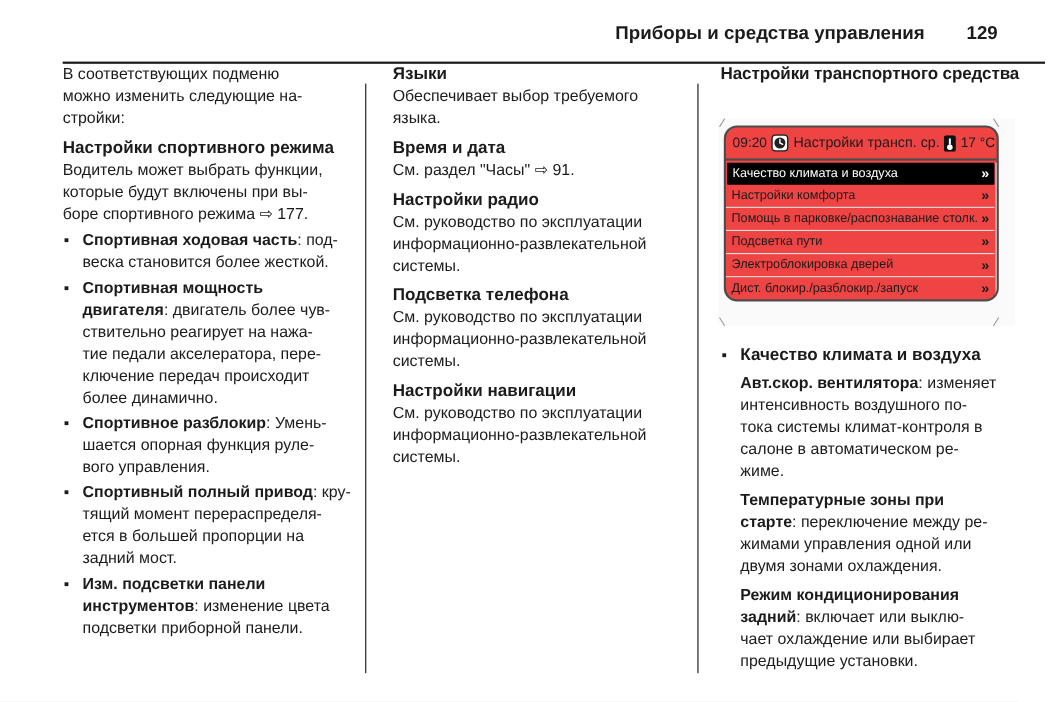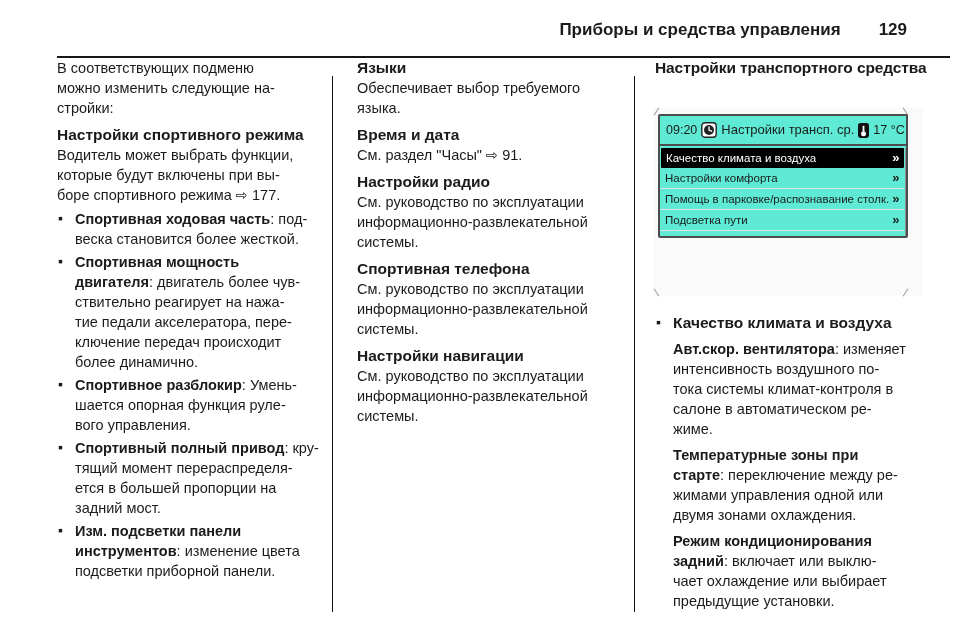--- a/index.html
+++ b/index.html
@@ -31,22 +31,22 @@
   ul.blt li { position:relative; padding-left:18px; margin-top:3px; }
   ul.blt li::before { content:"▪"; position:absolute; left:1px; top:-1px; font-size:14px; }
   
   .figure { position:relative; margin-top:30px; margin-left:-2px; width:270px; height:188px; background:#fafafa; }
   .tick { position:absolute; width:9px; height:1px; background:#9a9a9a; }
   .tick.tl { left:-1px; top:3px;  transform:rotate(-58deg); }
   .tick.tr { right:13px; top:3px; transform:rotate(58deg); }
   .tick.bl { left:-1px; bottom:3px; transform:rotate(58deg); }
   .tick.br { right:13px; bottom:3px; transform:rotate(-58deg); }
   .screen {
-    position:absolute; left:5px; top:6px; width:250px; height:124px;
-    border:2px solid #4d4d4d; border-radius:2px; background:#5eead4;
+    position:absolute; left:5px; top:6px; width:250px; height:160px;
+    border:2px solid #4d4d4d; border-radius:12px; background:#ef4444;
     display:flex; flex-direction:column; overflow:hidden;
   }
   .sbar {
     height:30px; flex:none; border-bottom:2px solid #4d4d4d;
     display:flex; align-items:center; padding:0 6px; gap:4px;
     font-size:12.5px; white-space:nowrap;
   }
   .sbar .stitle { flex:1; text-align:center; font-size:13px; }
   .icon { display:inline-flex; flex:none; }
   .menu { flex:1; display:flex; }
@@ -118,21 +118,21 @@
       <h3 class="sec">Время и дата</h3>
       <p>См. раздел "Часы" ⇨ 91.</p>
     </section>
     <section>
       <h3 class="sec">Настройки радио</h3>
       <p>См. руководство по эксплуатации
 информационно-развлекательной
 системы.</p>
     </section>
     <section>
-      <h3 class="sec">Спортивная телефона</h3>
+      <h3 class="sec">Подсветка телефона</h3>
       <p>См. руководство по эксплуатации
 информационно-развлекательной
 системы.</p>
     </section>
     <section>
       <h3 class="sec">Настройки навигации</h3>
       <p>См. руководство по эксплуатации
 информационно-развлекательной
 системы.</p>
     </section>

